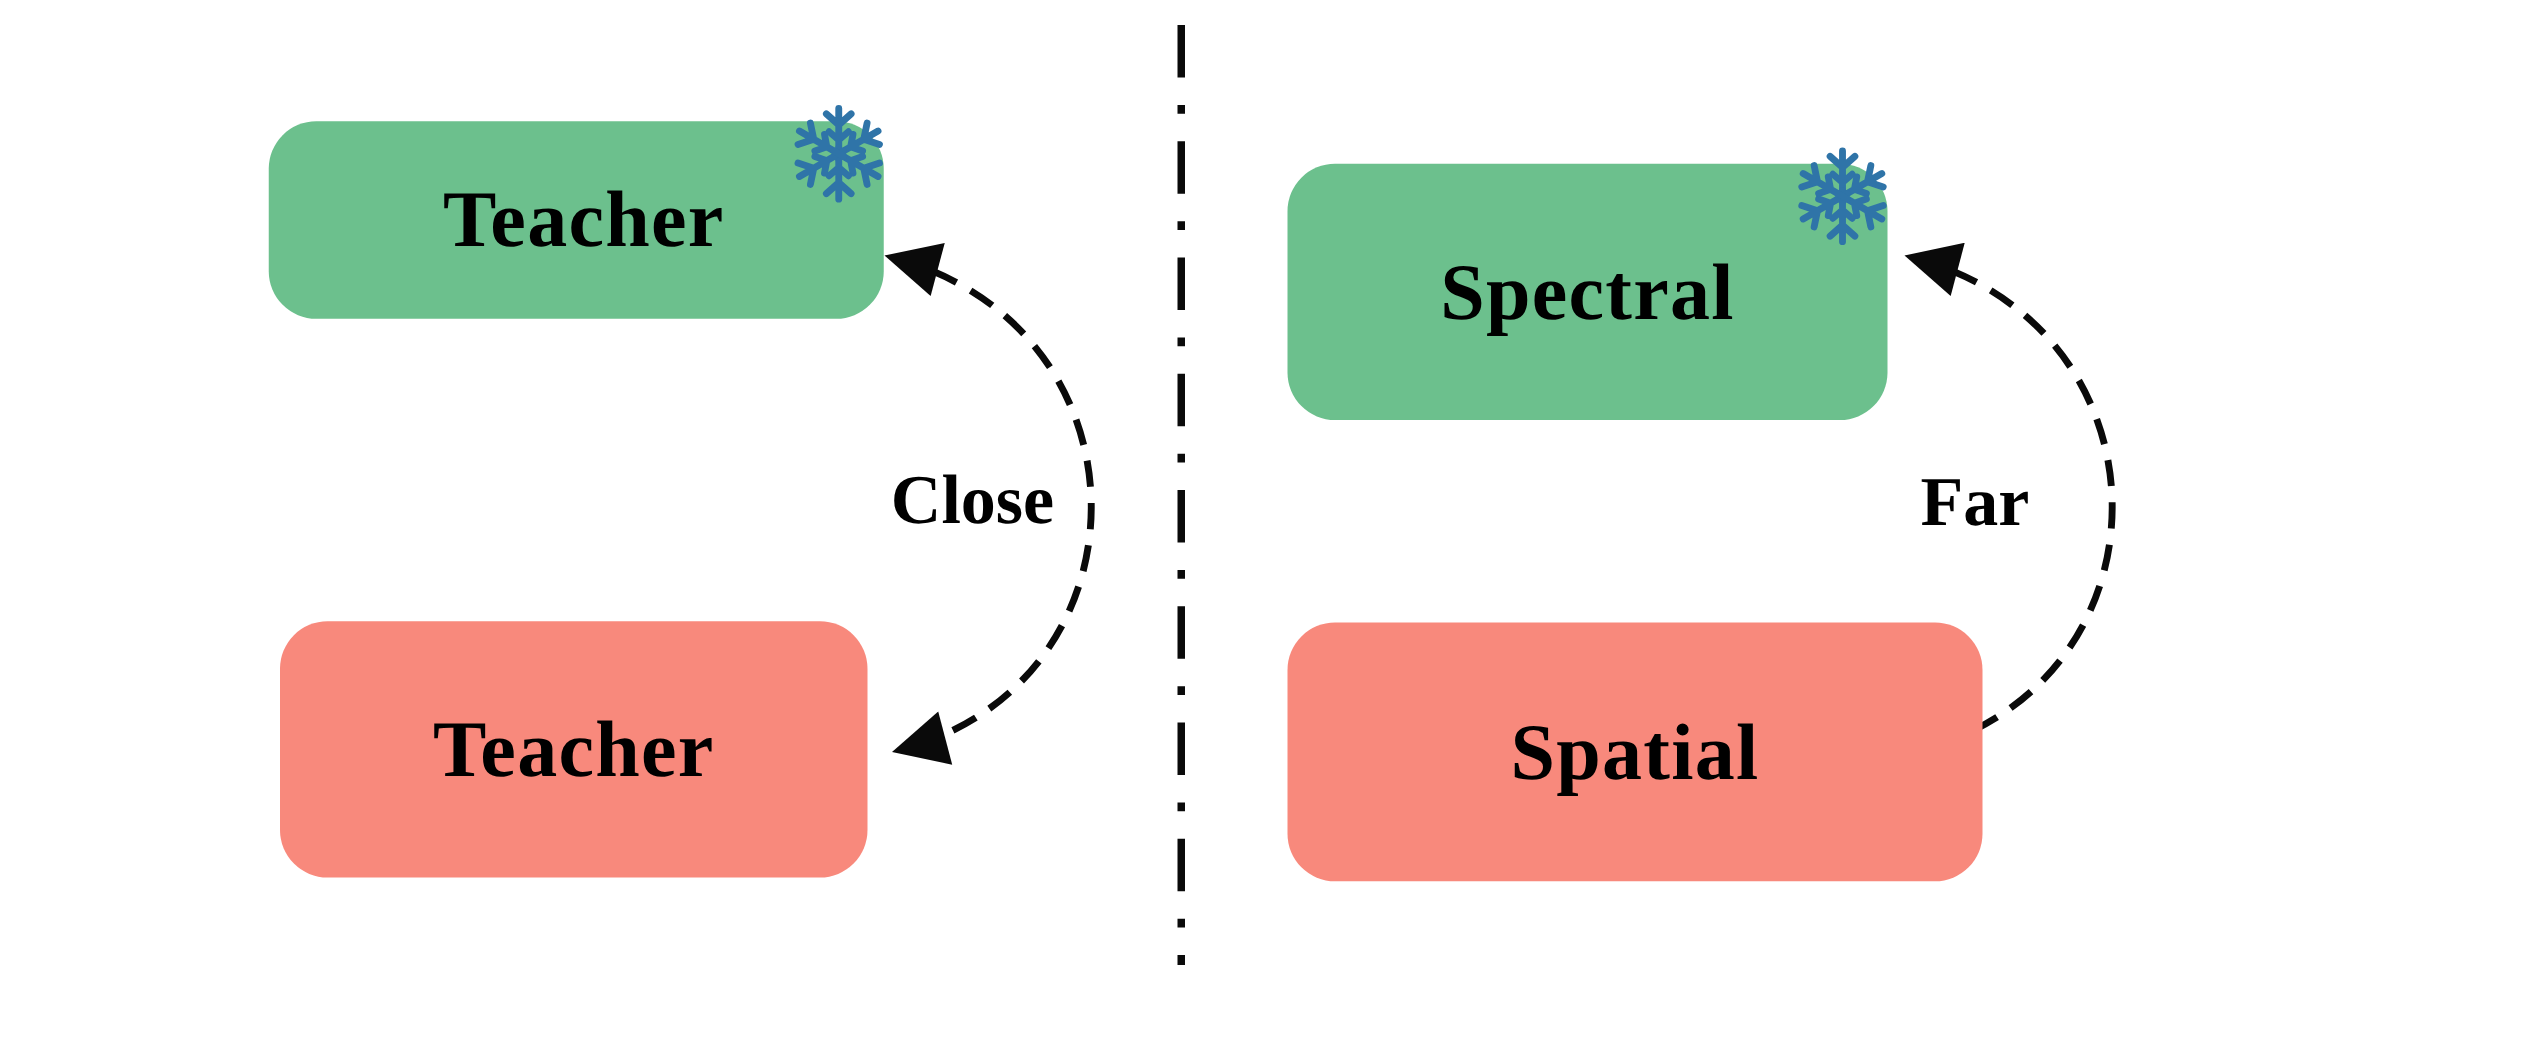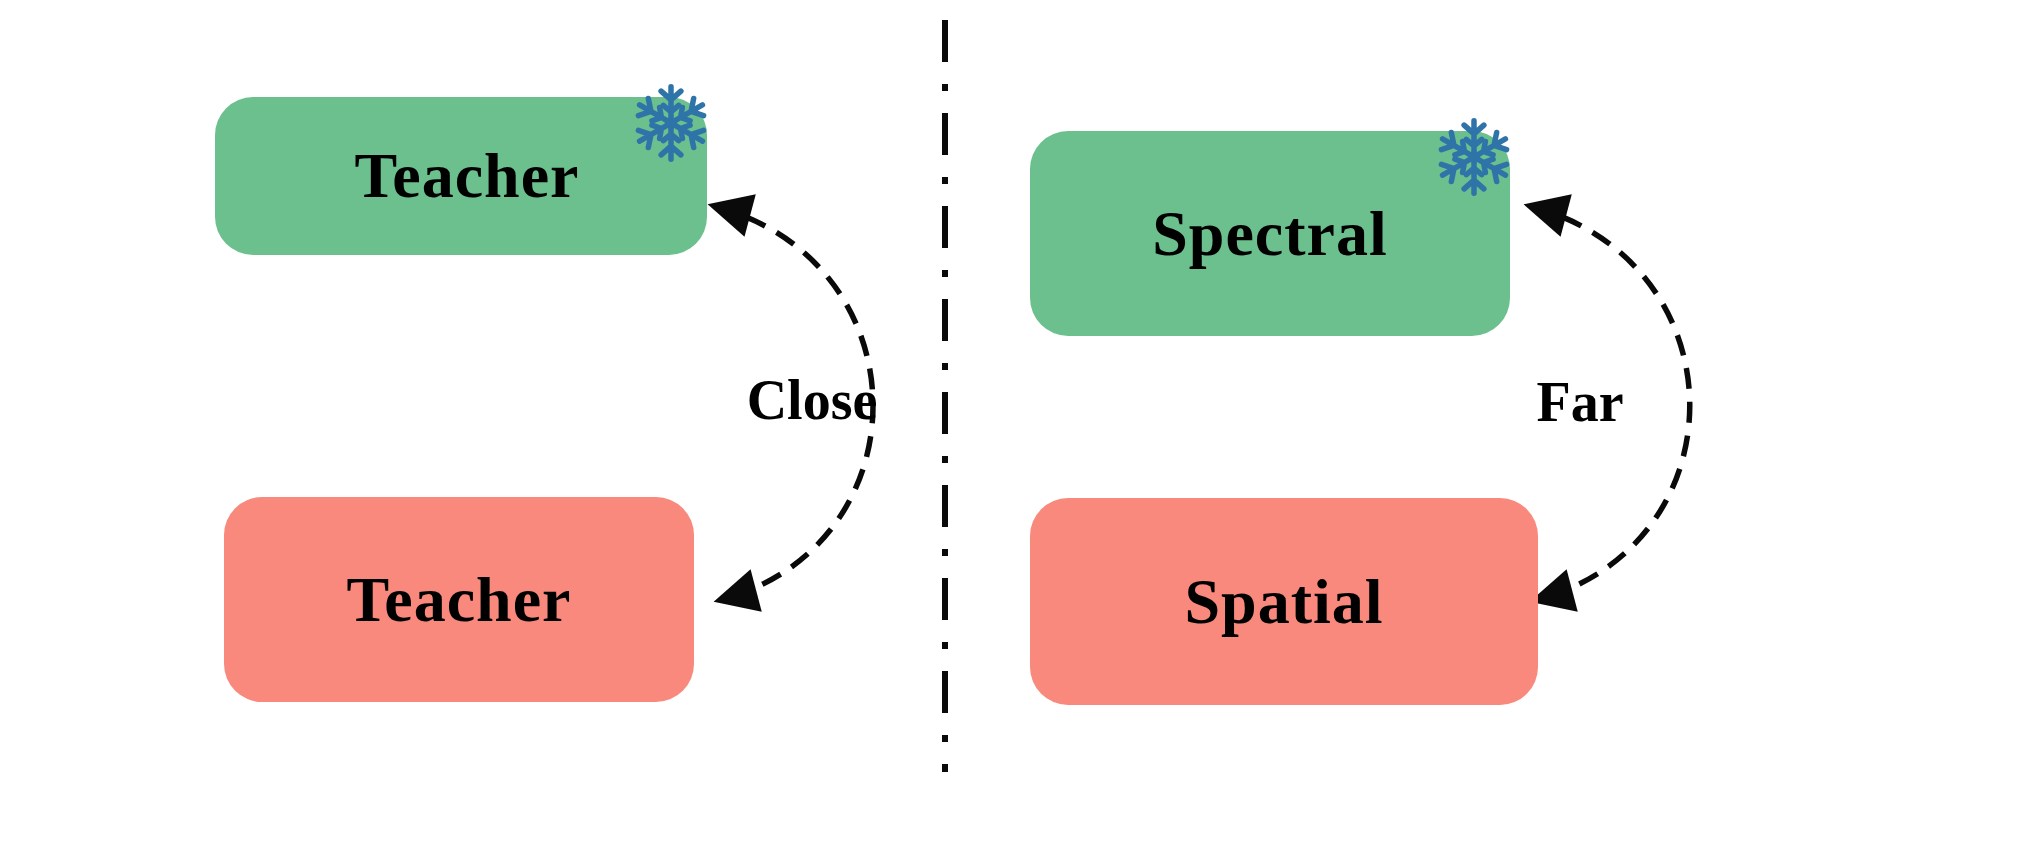--- a/index.html
+++ b/index.html
@@ -32,39 +32,39 @@
     font-size: 64px;
     color: #000000;
     letter-spacing: 1px;
   }
   .box.frozen { background: var(--frozen-box, #6cc08d); }
   .box.trainable { background: var(--trainable-box, #f8897c); }
 
   .box-teacher  { left: 215px;  top: 97px;  width: 480px; height: 158px; padding-left: 12px; }
   .box-student  { left: 224px;  top: 497px; width: 470px; height: 205px; }
   .box-spectral { left: 1030px; top: 100px; width: 480px; height: 205px; margin-top: 31px; }
-  .box-spatial  { left: 1030px; top: 498px; width: 508px; height: 207px; }
+  .box-spatial  { left: 1030px; top: 498px; width: 556px; height: 207px; }
 
   .snowflake {
     position: absolute;
     top: -18px;
     right: -8px;
     width: 88px;
     height: 88px;
     pointer-events: none;
   }
   .arrow-label {
     position: absolute;
     transform: translate(-50%, -50%);
     font-weight: bold;
     font-size: 56px;
     color: var(--text, #000000);
     white-space: nowrap;
   }
-  .label-close { left: 812px;  top: 400px; }
+  .label-close { left: 778px;  top: 400px; }
   .label-far   { left: 1580px; top: 402px; }
 </style>
 </head>
 <body>
 
 <div class="canvas">
 
   <svg class="overlay" width="2028" height="844" viewBox="0 0 2028 844">
     <defs>
       <marker id="arrow-head" viewBox="0 0 10 10" refX="8.5" refY="5" markerWidth="9.5" markerHeight="8" orient="auto-start-reverse" markerUnits="strokeWidth">

